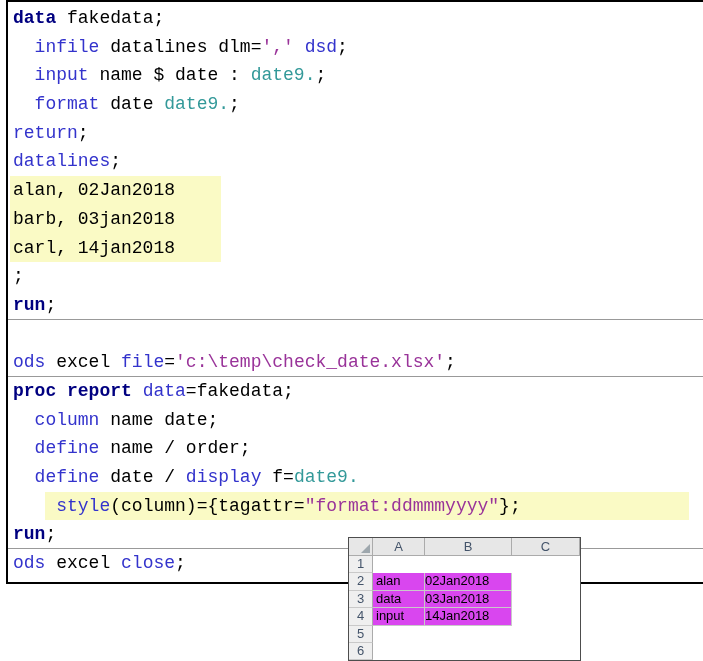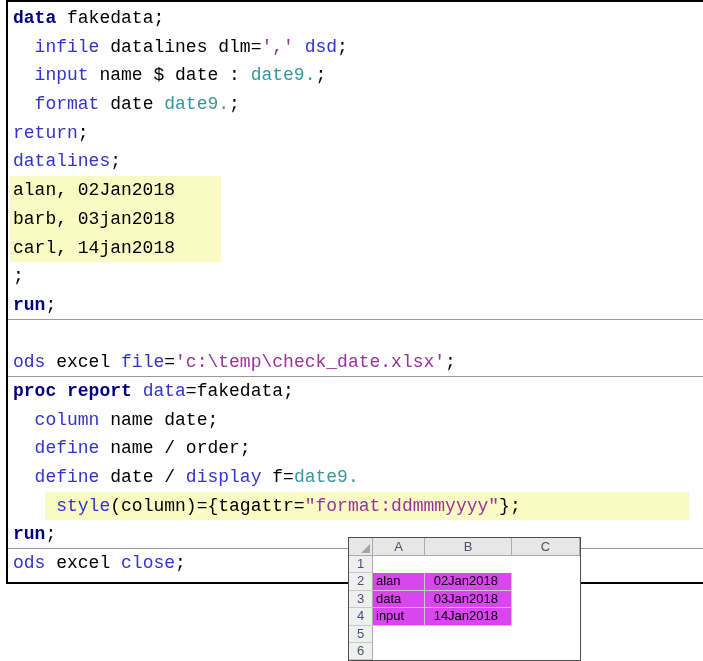--- a/index.html
+++ b/index.html
@@ -66,21 +66,21 @@
     border-right:1px solid var(--xl-header-border,#A6B8CF);
     border-bottom:1px solid var(--xl-header-border,#A6B8CF);
     font-size:13px;font-weight:bold;text-align:center;line-height:16px;margin-top:19px;
   }
   .xl-cell{
     background:#d946ef;color:#000;font-size:13px;line-height:16px;
     border-right:1px solid var(--xl-grid,#C9C9C9);
     border-bottom:1px solid var(--xl-grid,#C9C9C9);
   }
   .xl-left{text-align:left;padding-left:3px;}
-  .xl-right{text-align:right;padding-right:13px;}
+  .xl-right{padding-right:3px;}
   .xl-plain{background:#fff;}
 </style>
 </head>
 <body>
 
 <div class="editor"><div class="code-line"><span class="tok-b">data</span><span class="tok-t"> fakedata;</span></div><div class="code-line"><span class="tok-t">  </span><span class="tok-k">infile</span><span class="tok-t"> datalines dlm=</span><span class="tok-s">','</span><span class="tok-t"> </span><span class="tok-k">dsd</span><span class="tok-t">;</span></div><div class="code-line"><span class="tok-t">  </span><span class="tok-k">input</span><span class="tok-t"> name $ date : </span><span class="tok-f">date9.</span><span class="tok-t">;</span></div><div class="code-line"><span class="tok-t">  </span><span class="tok-k">format</span><span class="tok-t"> date </span><span class="tok-f">date9.</span><span class="tok-t">;</span></div><div class="code-line"><span class="tok-k">return</span><span class="tok-t">;</span></div><div class="code-line"><span class="tok-k">datalines</span><span class="tok-t">;</span></div><div class="code-line"><span class="hl hl-rows"><span class="tok-t">alan, 02Jan2018</span></span></div><div class="code-line"><span class="hl hl-rows"><span class="tok-t">barb, 03jan2018</span></span></div><div class="code-line"><span class="hl hl-rows"><span class="tok-t">carl, 14jan2018</span></span></div><div class="code-line"><span class="tok-t">;</span></div><div class="code-line"><span class="tok-b">run</span><span class="tok-t">;</span><div class="step-divider"></div></div><div class="code-line"></div><div class="code-line"><span class="tok-k">ods</span><span class="tok-t"> excel </span><span class="tok-k">file</span><span class="tok-t">=</span><span class="tok-s">'c:\temp\check_date.xlsx'</span><span class="tok-t">;</span><div class="step-divider"></div></div><div class="code-line"><span class="tok-b">proc report</span><span class="tok-t"> </span><span class="tok-k">data</span><span class="tok-t">=fakedata;</span></div><div class="code-line"><span class="tok-t">  </span><span class="tok-k">column</span><span class="tok-t"> name date;</span></div><div class="code-line"><span class="tok-t">  </span><span class="tok-k">define</span><span class="tok-t"> name / order;</span></div><div class="code-line"><span class="tok-t">  </span><span class="tok-k">define</span><span class="tok-t"> date / </span><span class="tok-k">display</span><span class="tok-t"> f=</span><span class="tok-f">date9.</span></div><div class="code-line"><span class="tok-t">   </span><span class="hl hl-style"><span class="tok-t"> </span><span class="tok-k">style</span><span class="tok-t">(column)={tagattr=</span><span class="tok-s">"format:ddmmmyyyy"</span><span class="tok-t">};</span></span></div><div class="code-line"><span class="tok-b">run</span><span class="tok-t">;</span><div class="step-divider"></div></div><div class="code-line"><span class="tok-k">ods</span><span class="tok-t"> excel </span><span class="tok-k">close</span><span class="tok-t">;</span></div></div>
 
 <div class="excel">
   <div class="xl-corner">
     <span class="xl-tri"></span>

